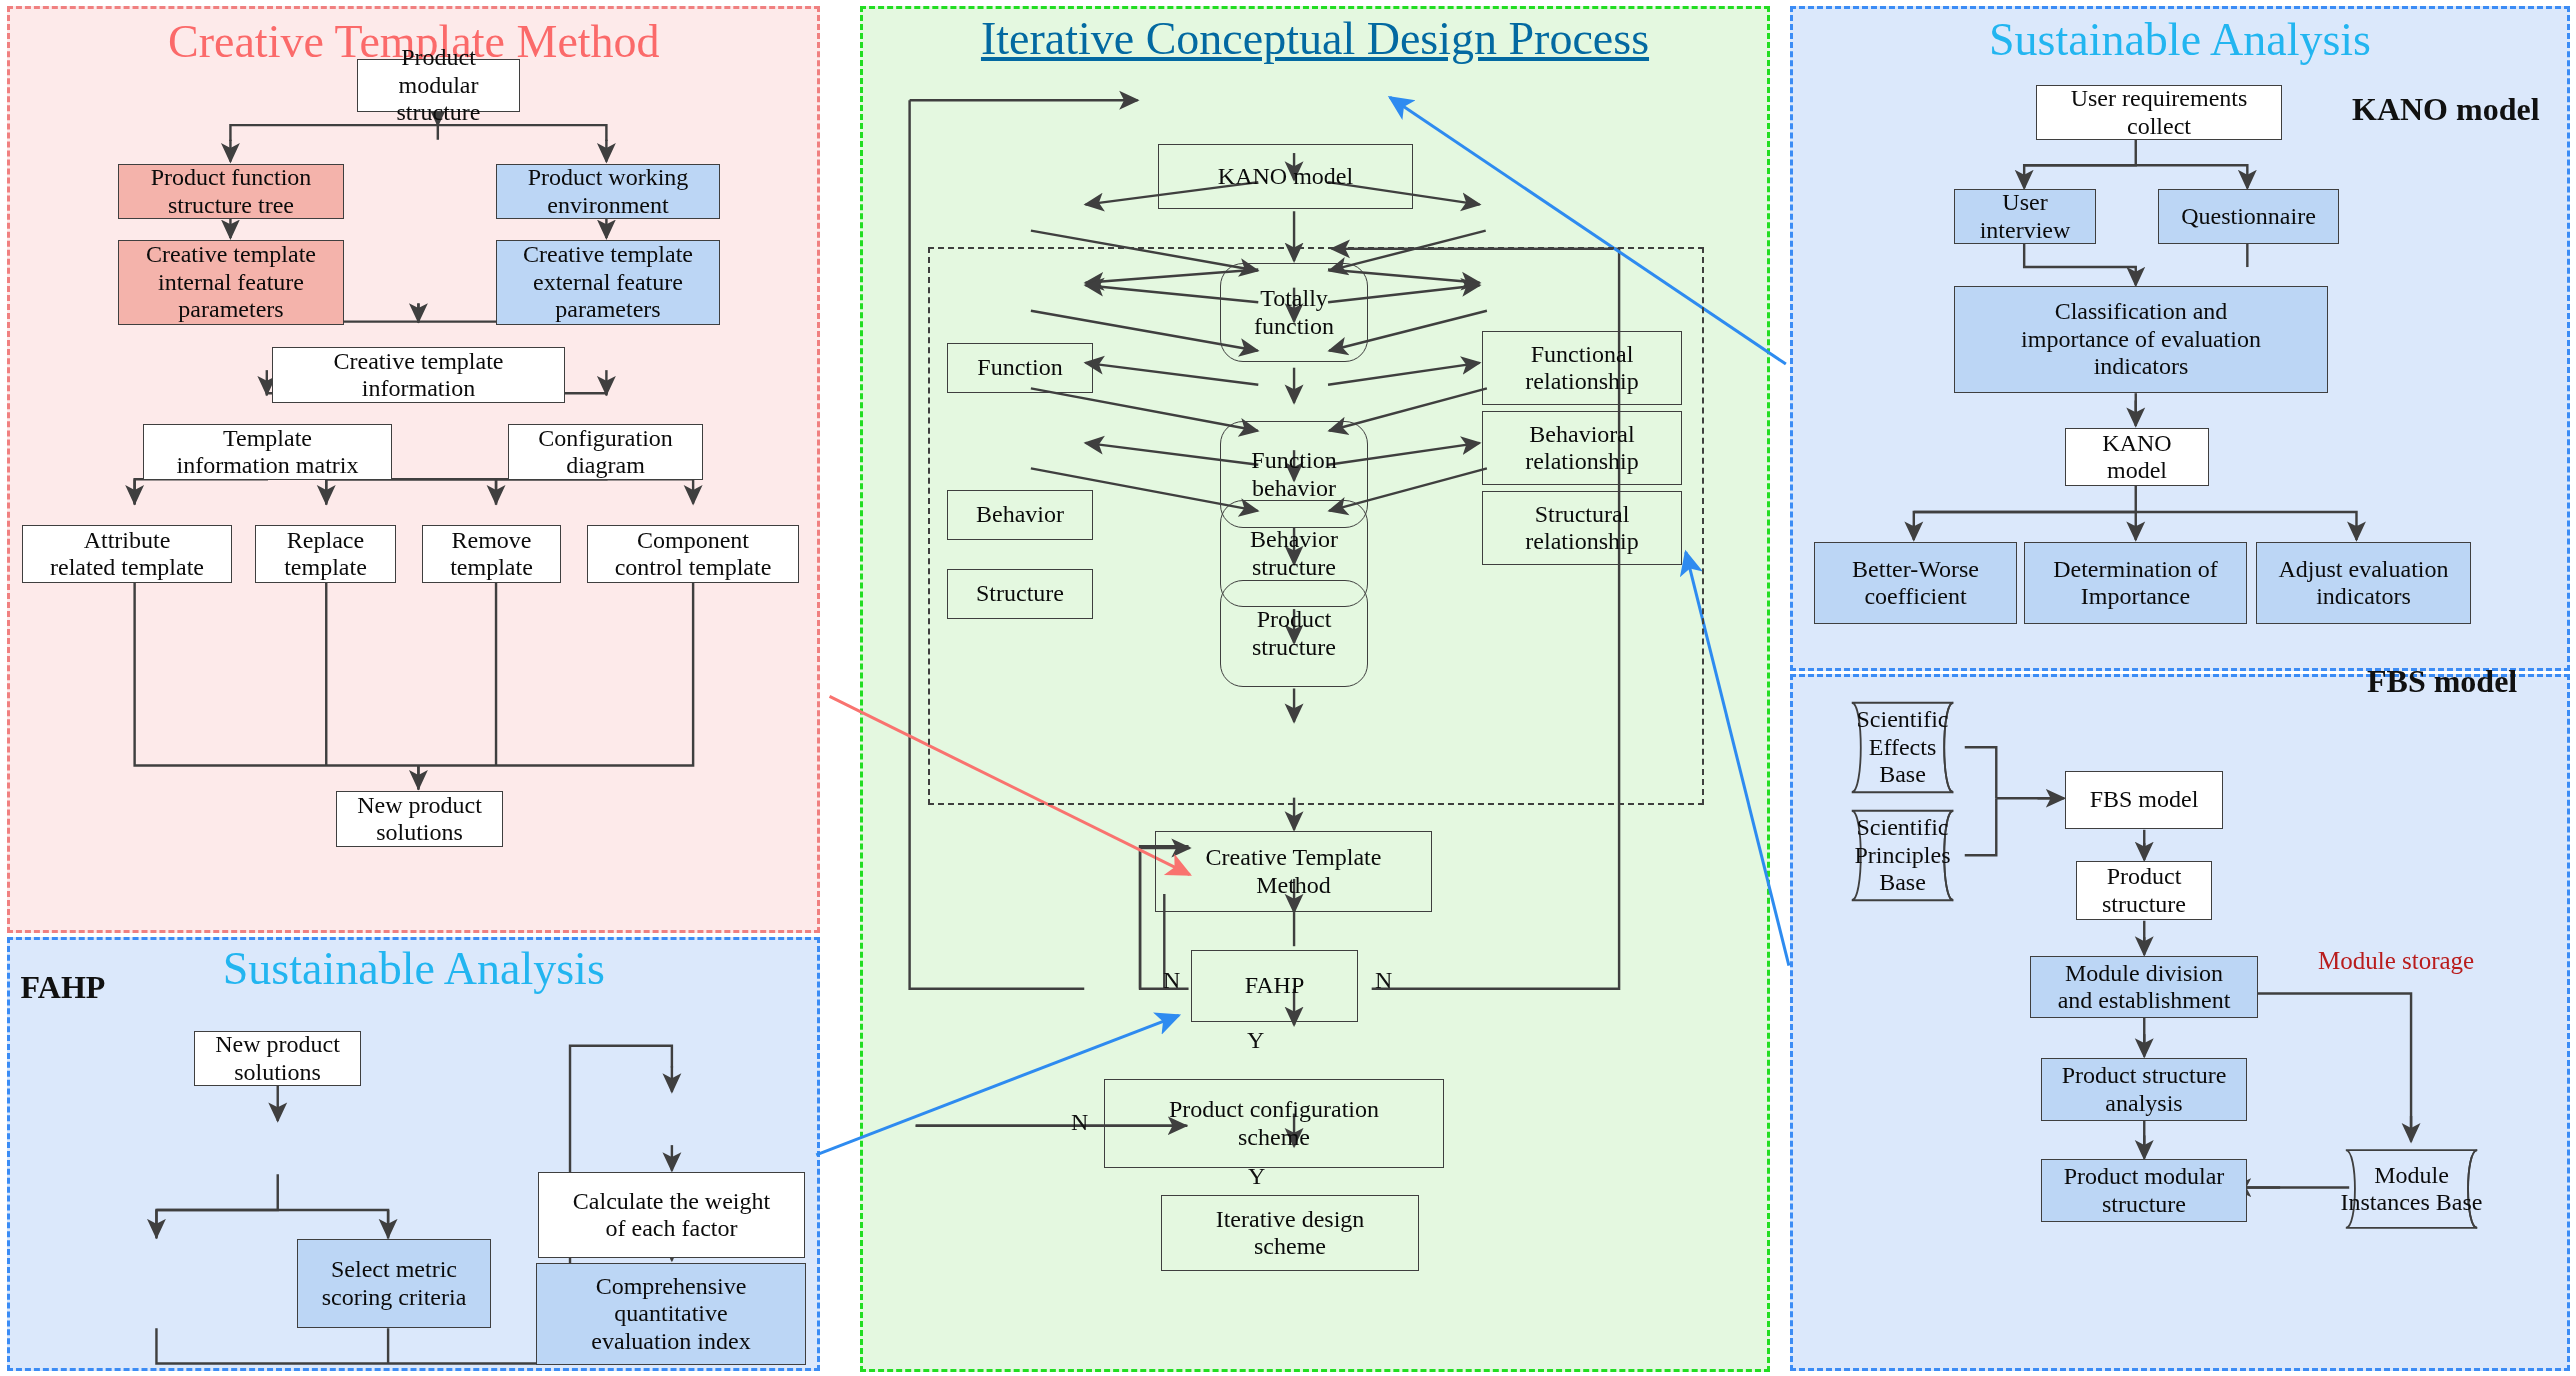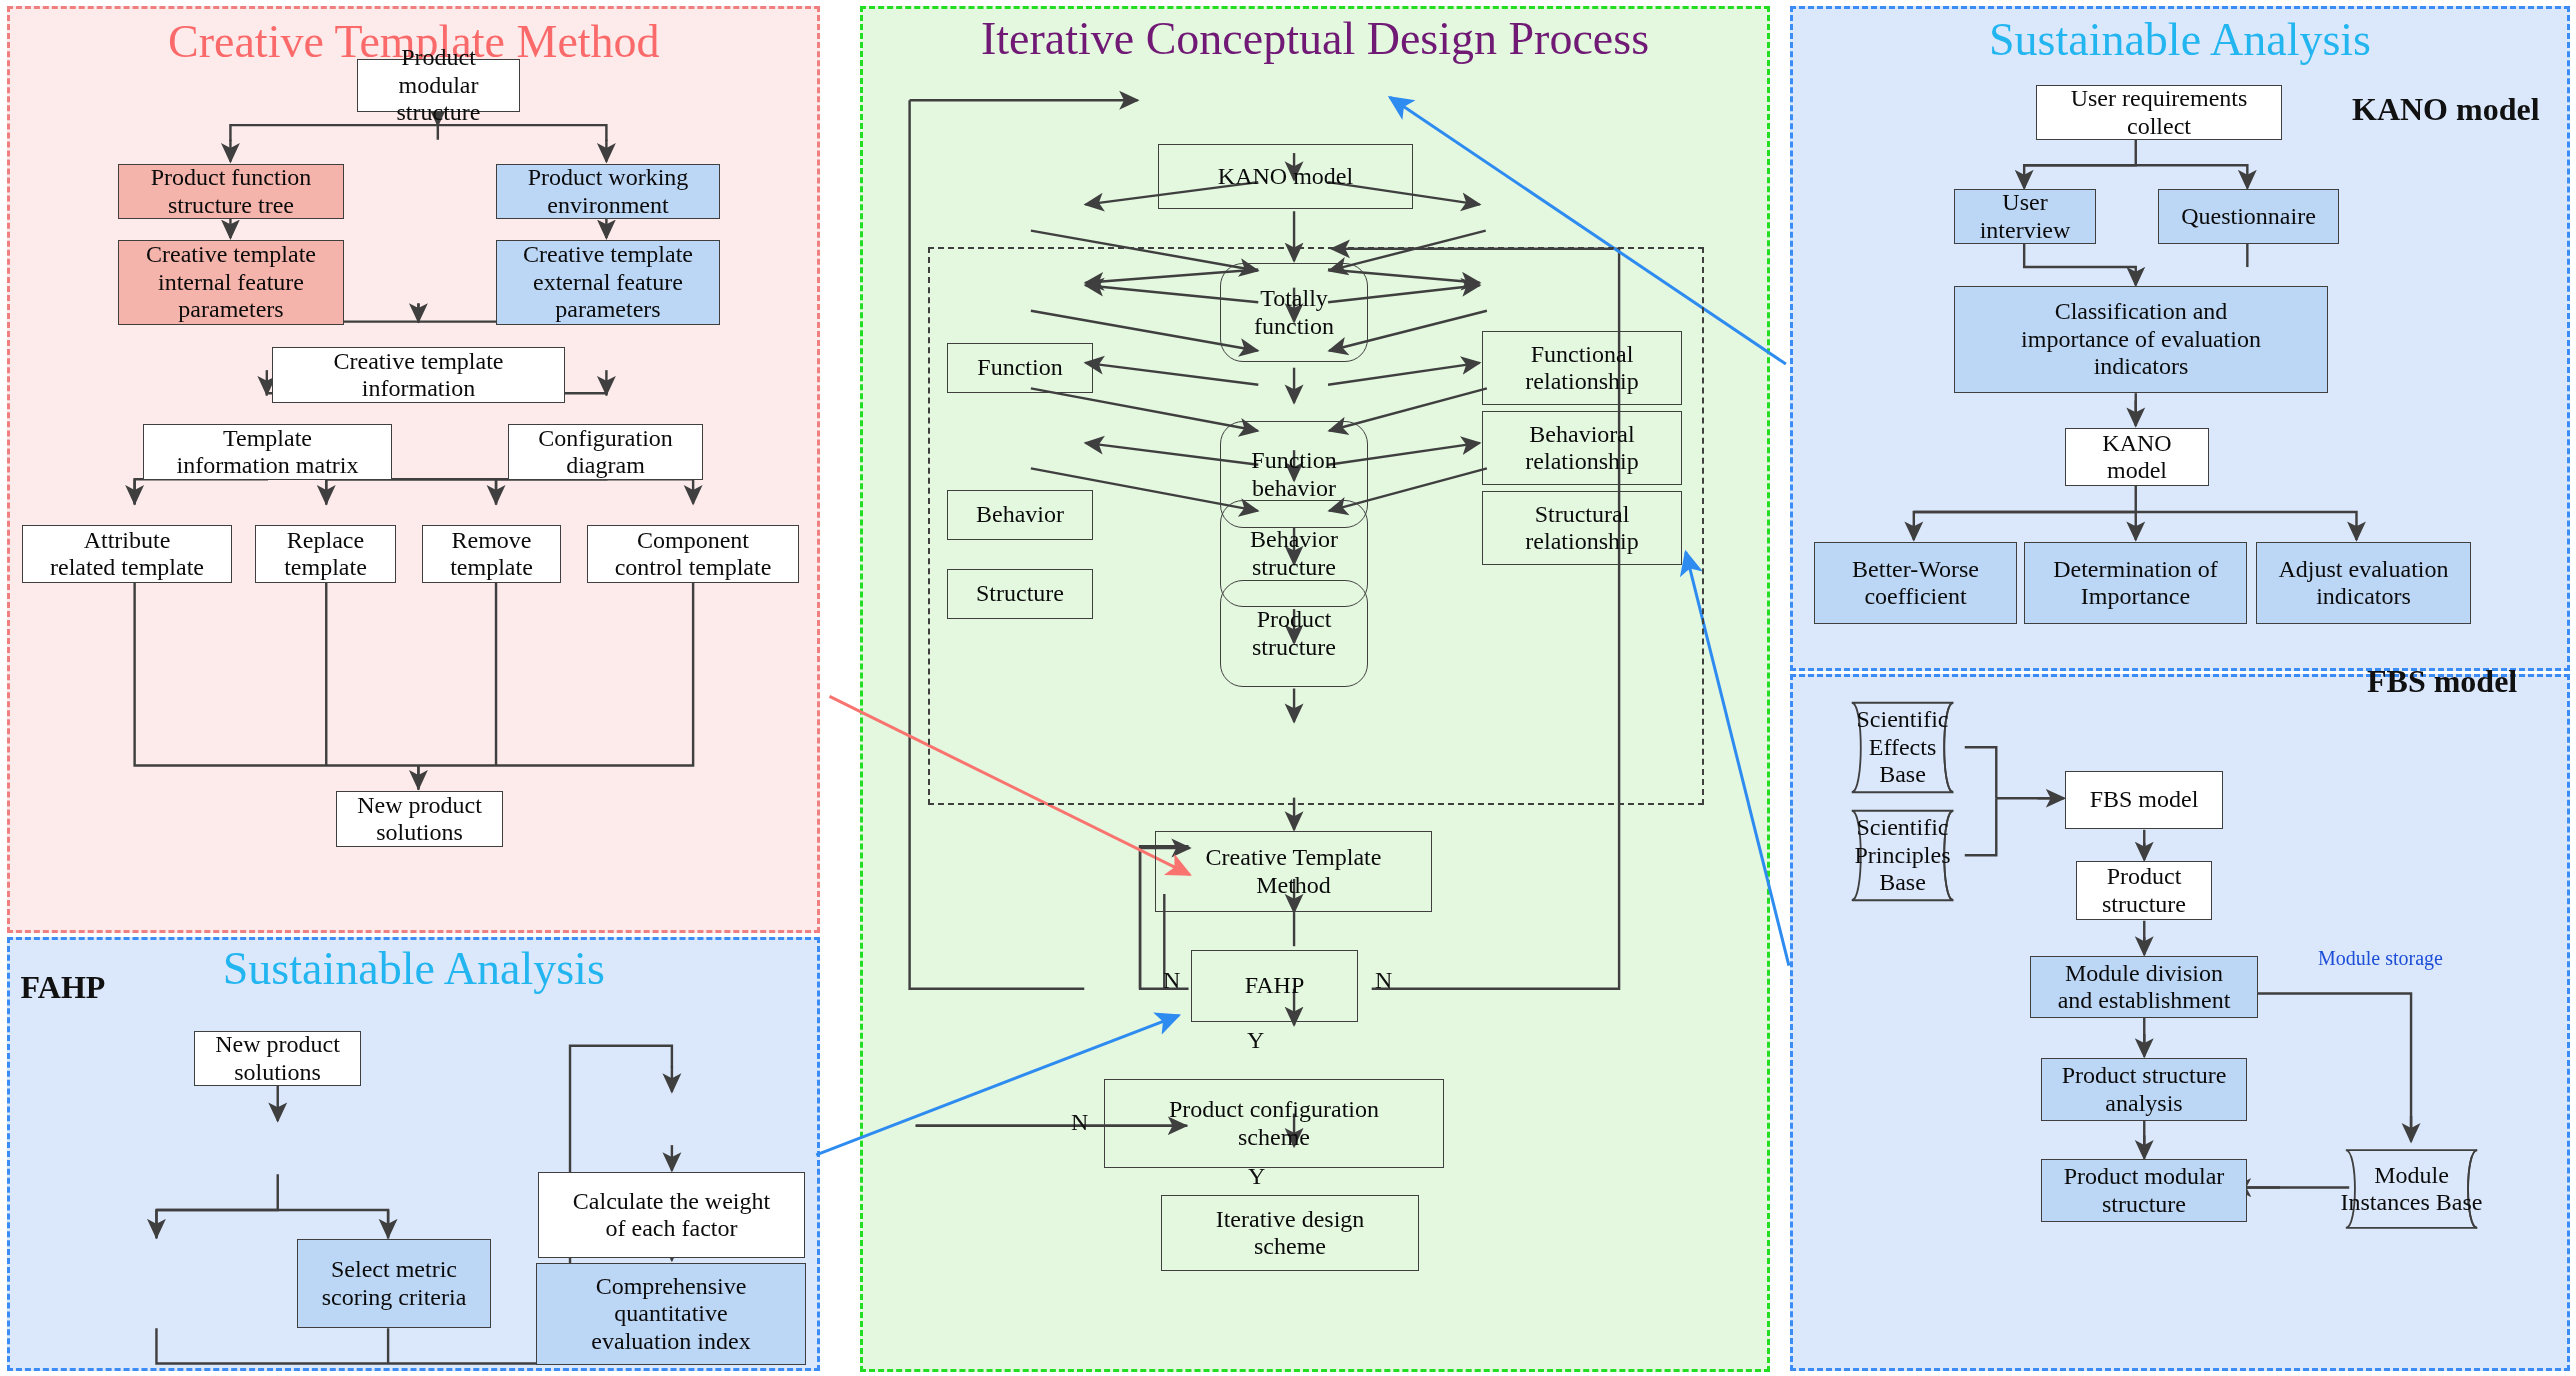--- a/index.html
+++ b/index.html
@@ -14,21 +14,21 @@
   .panel.pink{background:#fdeaea;border:3.6px dashed #f08080;}
   .panel.green{background:#e4f8e0;border:3.6px dashed #22dd22;}
   .panel.blue{background:#dbe8fb;border:3.6px dashed #3b8cf5;}
   .panel-title{
     position:absolute;width:100%;text-align:center;
     font-family:"Liberation Serif", serif;
     font-size:46px;line-height:1;
     font-weight:400;
   }
   .t-pink{color:#fb6a6a;}
-  .t-green{color:#701a75;}
+  .t-green{color:#0369a1;text-decoration:underline;}
   .t-cyan{color:#22b5f0;}
   .sublabel{
     position:absolute;font-weight:bold;font-size:32px;color:#111;
     font-family:"Liberation Serif", serif;white-space:nowrap;
   }
   
   .node{
     position:absolute;box-sizing:border-box;
     border:1.8px solid #3f3f3f;
     display:flex;align-items:center;justify-content:center;
@@ -38,21 +38,21 @@
     color:#0b0b0b;
     padding:1.2px 2.4px;
   }
   .n-white{background:#ffffff;}
   .n-clear{background:transparent;}
   .n-red{background:#f4b3ab;}
   .n-blue{background:#bcd6f5;}
   .n-rounded{border-radius:23px;background:transparent;}
   .freetext{
     position:absolute;font-family:"Liberation Serif", serif;
-    font-size:20px;color:#1d4ed8;white-space:nowrap;
+    font-size:25px;color:#b91c1c;white-space:nowrap;
   }
   .flag{
     position:absolute;font-family:"Liberation Serif", serif;
     font-size:24px;color:#111;
   }
   .dashbox{
     position:absolute;box-sizing:border-box;
     border:2.4px dashed #3f3f3f;background:transparent;
   }
   svg.wires{position:absolute;left:0;top:0;width:2576px;height:1377px;pointer-events:none;}

